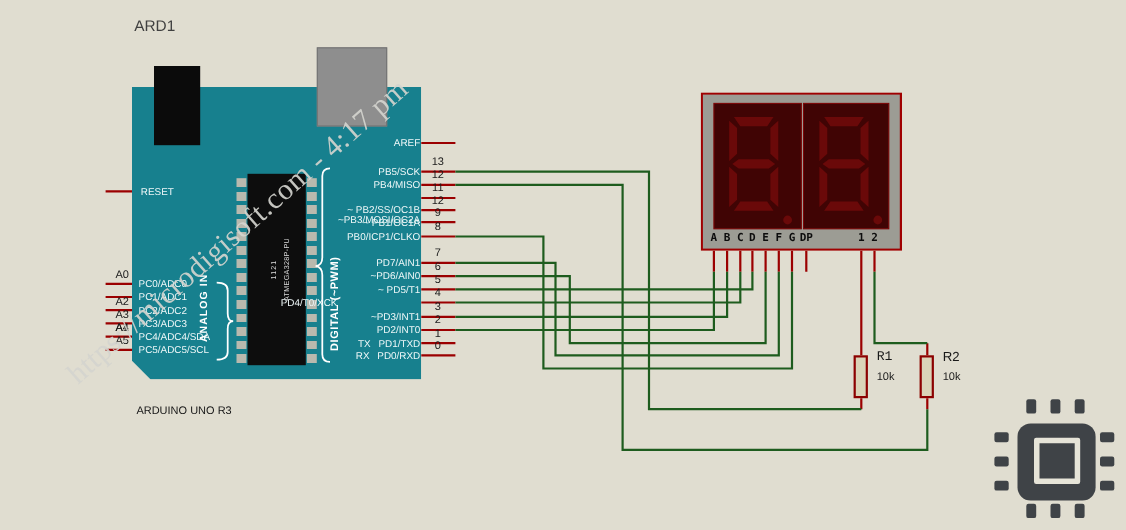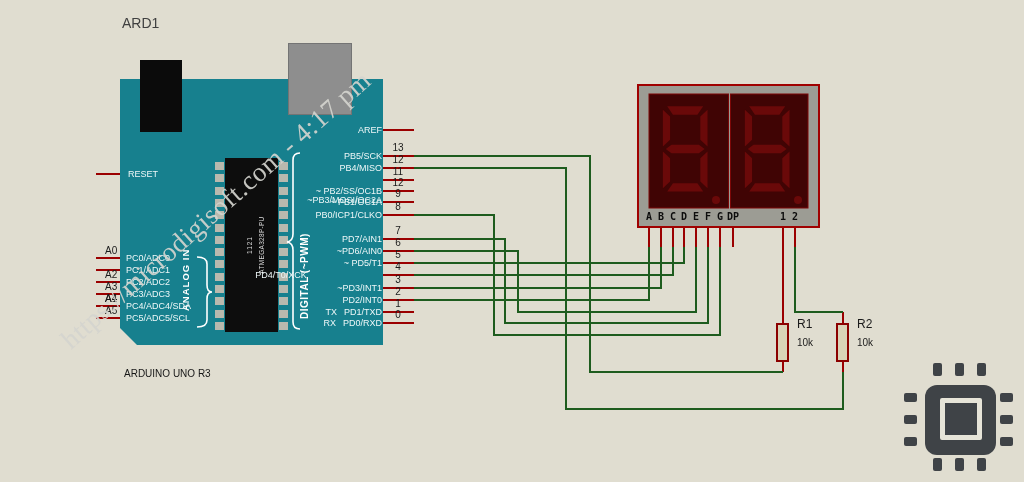--- a/index.html
+++ b/index.html
@@ -98,21 +98,21 @@
     <rect x="12" y="10" width="79.5" height="114" fill="#400404" stroke="#7c0707"></rect>
     <rect x="93.5" y="10" width="77.5" height="114" fill="#400404" stroke="#7c0707"></rect>
     <use href="#seg7" transform="translate(23,19) scale(0.72,0.836)"></use>
     <use href="#seg7" transform="translate(105,19) scale(0.72,0.836)"></use>
     <circle cx="79" cy="116" r="4" fill="#6a0909"></circle>
     <circle cx="161" cy="116" r="4" fill="#6a0909"></circle>
   </svg>
 
   <div class="res" style="left:776px;top:323px;"></div>
   <div class="res" style="left:836px;top:323px;"></div>
-  <div class="reslbl" style="left:797px;top:317px;">R1</div>
+  <div class="reslbl" style="left:797px;top:317px;font-family:Liberation Mono, monospace;">R1</div>
   <div class="resval" style="left:797px;top:337px;">10k</div>
   <div class="reslbl" style="left:857px;top:317px;">R2</div>
   <div class="resval" style="left:857px;top:337px;">10k</div>
 
   <svg id="wires-svg" width="1024" height="482" viewBox="0 0 1024 482">
     <path stroke="#9b0000" stroke-width="2" fill="none" d="
       M383 130H414 M383 156H414 M383 168H414 M383 180H414 M383 191H414 M383 202H414 M383 215H414
       M383 239H414 M383 251H414 M383 263H414 M383 275H414 M383 288H414 M383 300H414 M383 312H414 M383 323H414
       M96 174H120
       M96 258H120 M96 270H120 M96 282H120 M96 294H120 M96 306H120 M96 318H120

